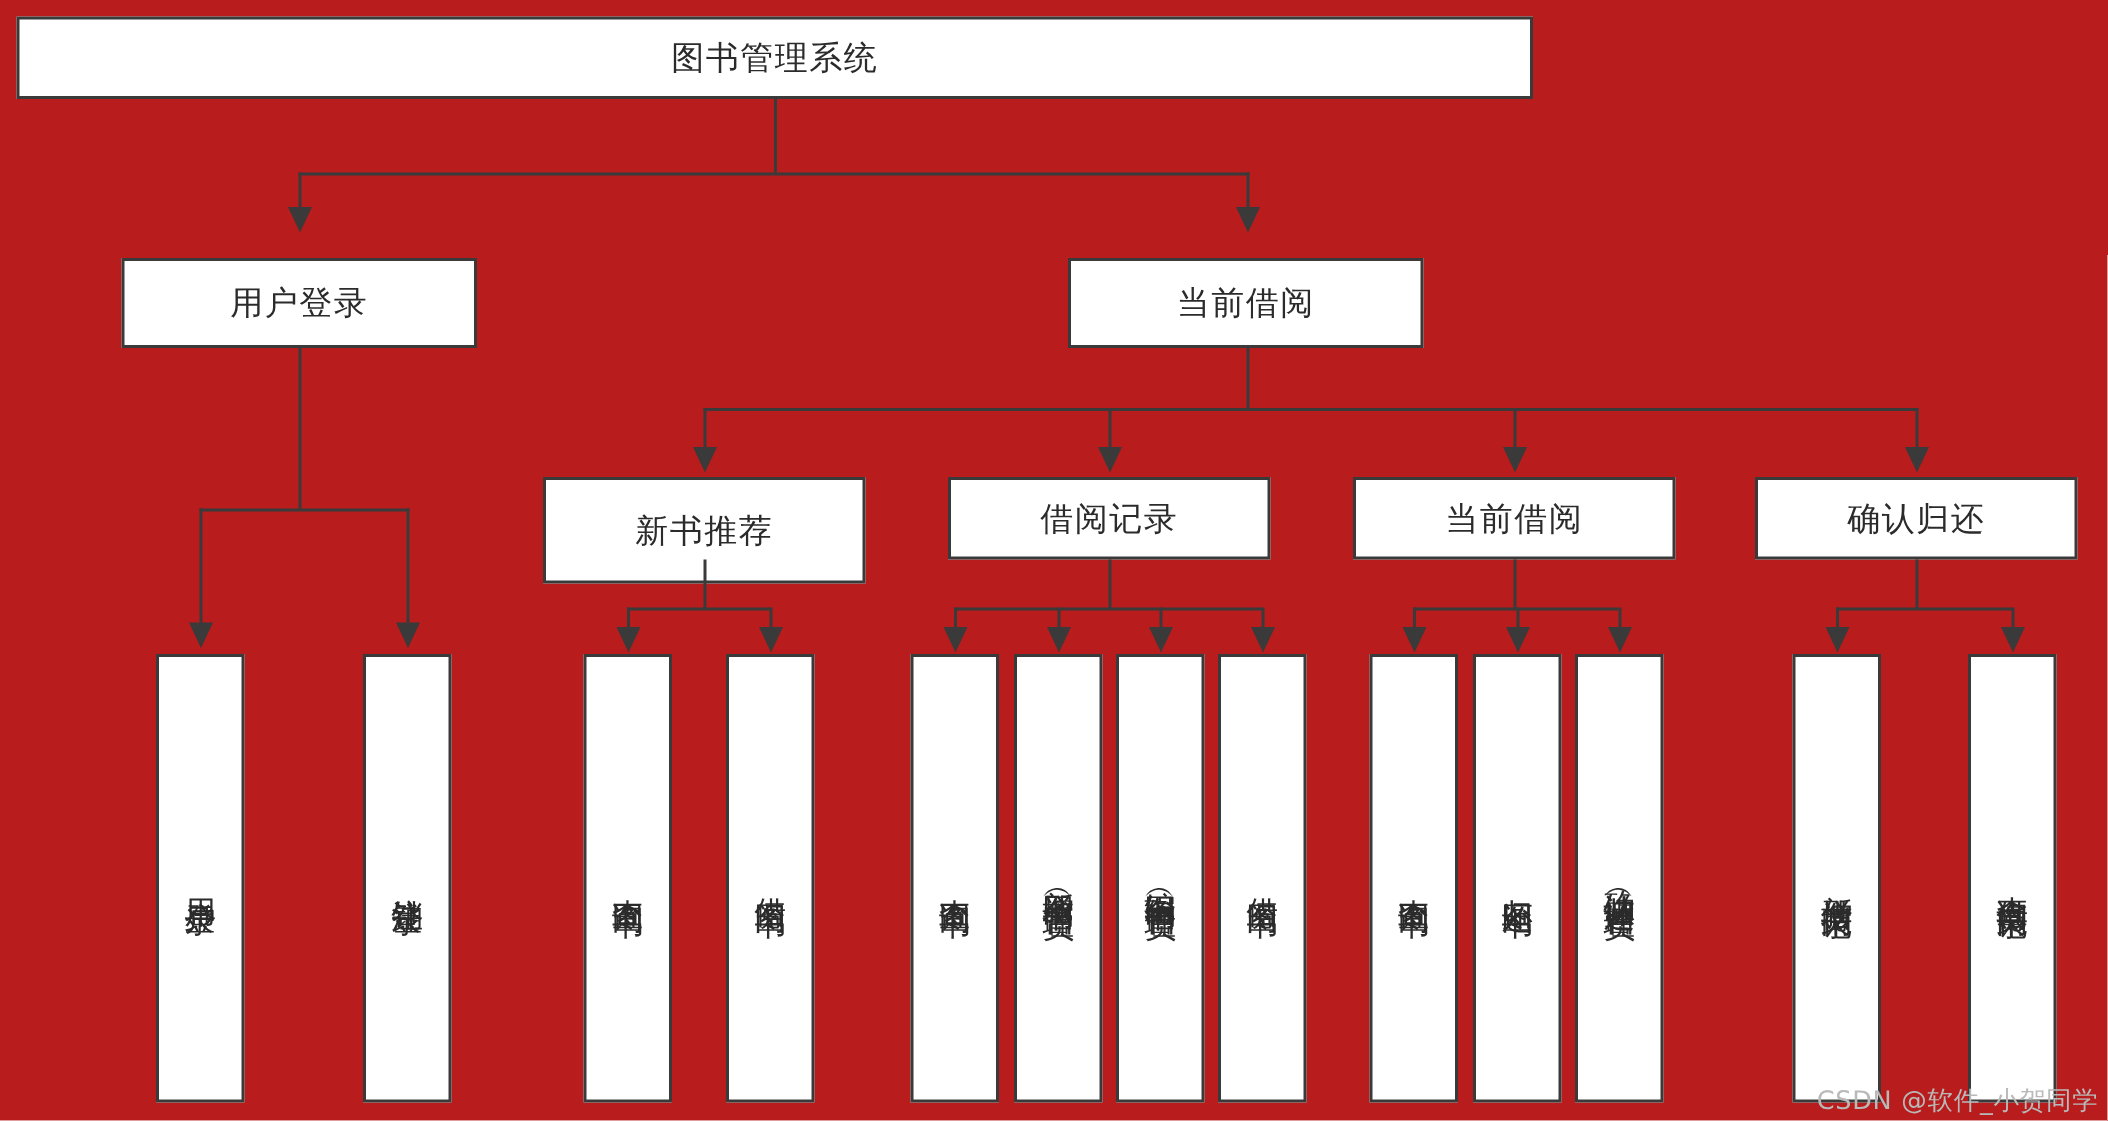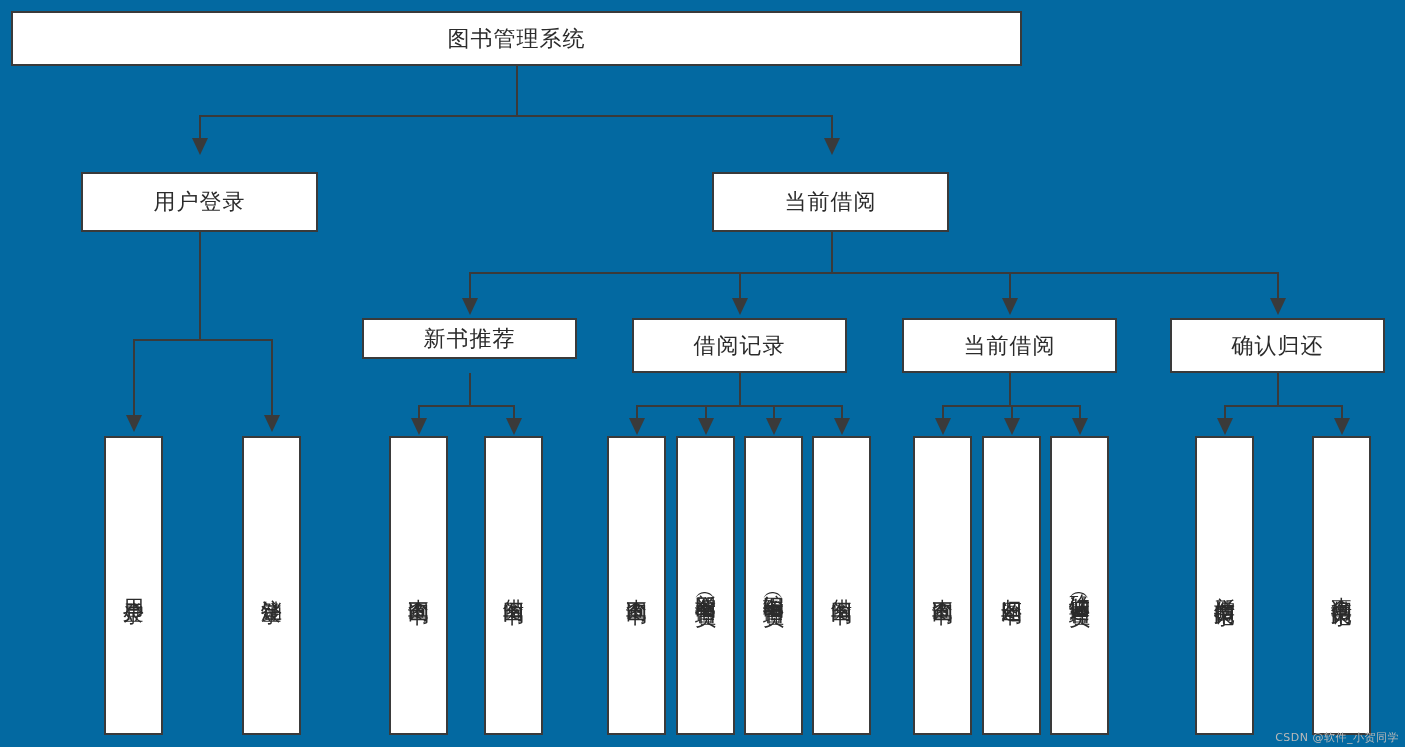--- a/index.html
+++ b/index.html
@@ -4,21 +4,21 @@
 <style>
   html,body{margin:0;padding:0;background:#ffffff;}
   body{
     font-family:"DejaVu Sans","Liberation Sans",sans-serif;
     -webkit-font-smoothing:antialiased;
   }
   #canvas{
     position:relative;
     width:1405px;
     height:747px;
-    background:#0369a1;
+    background:#b91c1c;
     overflow:hidden;
   }
   
   .node{
     position:absolute;
     box-sizing:border-box;
     background:#ffffff;
     border:2px solid #3a3a3a;
     display:flex;
     align-items:center;
@@ -58,21 +58,21 @@
     width:0;height:0;
     border-left:8px solid transparent;
     border-right:8px solid transparent;
     border-top:17px solid #3a3a3a;
   }
   
   #watermark{
     position:absolute;
     right:6px;
     bottom:2px;
-    font-size:11px;
+    font-size:17px;
     color:#b9b9b9;
     letter-spacing:0.5px;
     white-space:nowrap;
     pointer-events:none;
   }
 </style>
 </head>
 <body>
 
 <div id="canvas">
@@ -116,21 +116,21 @@
 
   <div class="vline" style="left:469px;top:272px;height:28px;"></div>
   <div class="arrow" style="left:462px;top:298px;"></div>
   <div class="vline" style="left:739px;top:272px;height:28px;"></div>
   <div class="arrow" style="left:732px;top:298px;"></div>
   <div class="vline" style="left:1009px;top:272px;height:28px;"></div>
   <div class="arrow" style="left:1002px;top:298px;"></div>
   <div class="vline" style="left:1277px;top:272px;height:28px;"></div>
   <div class="arrow" style="left:1270px;top:298px;"></div>
 
-  <div class="node h" style="left:362px;top:318px;width:215px;height:41px;">
+  <div class="node h" style="left:362px;top:318px;width:215px;height:71px;">
     <span>新书推荐</span>
   </div>
   <div class="node h" style="left:632px;top:318px;width:215px;height:55px;">
     <span>借阅记录</span>
   </div>
   <div class="node h" style="left:902px;top:318px;width:215px;height:55px;">
     <span>当前借阅</span>
   </div>
   <div class="node h" style="left:1170px;top:318px;width:215px;height:55px;">
     <span>确认归还</span>

